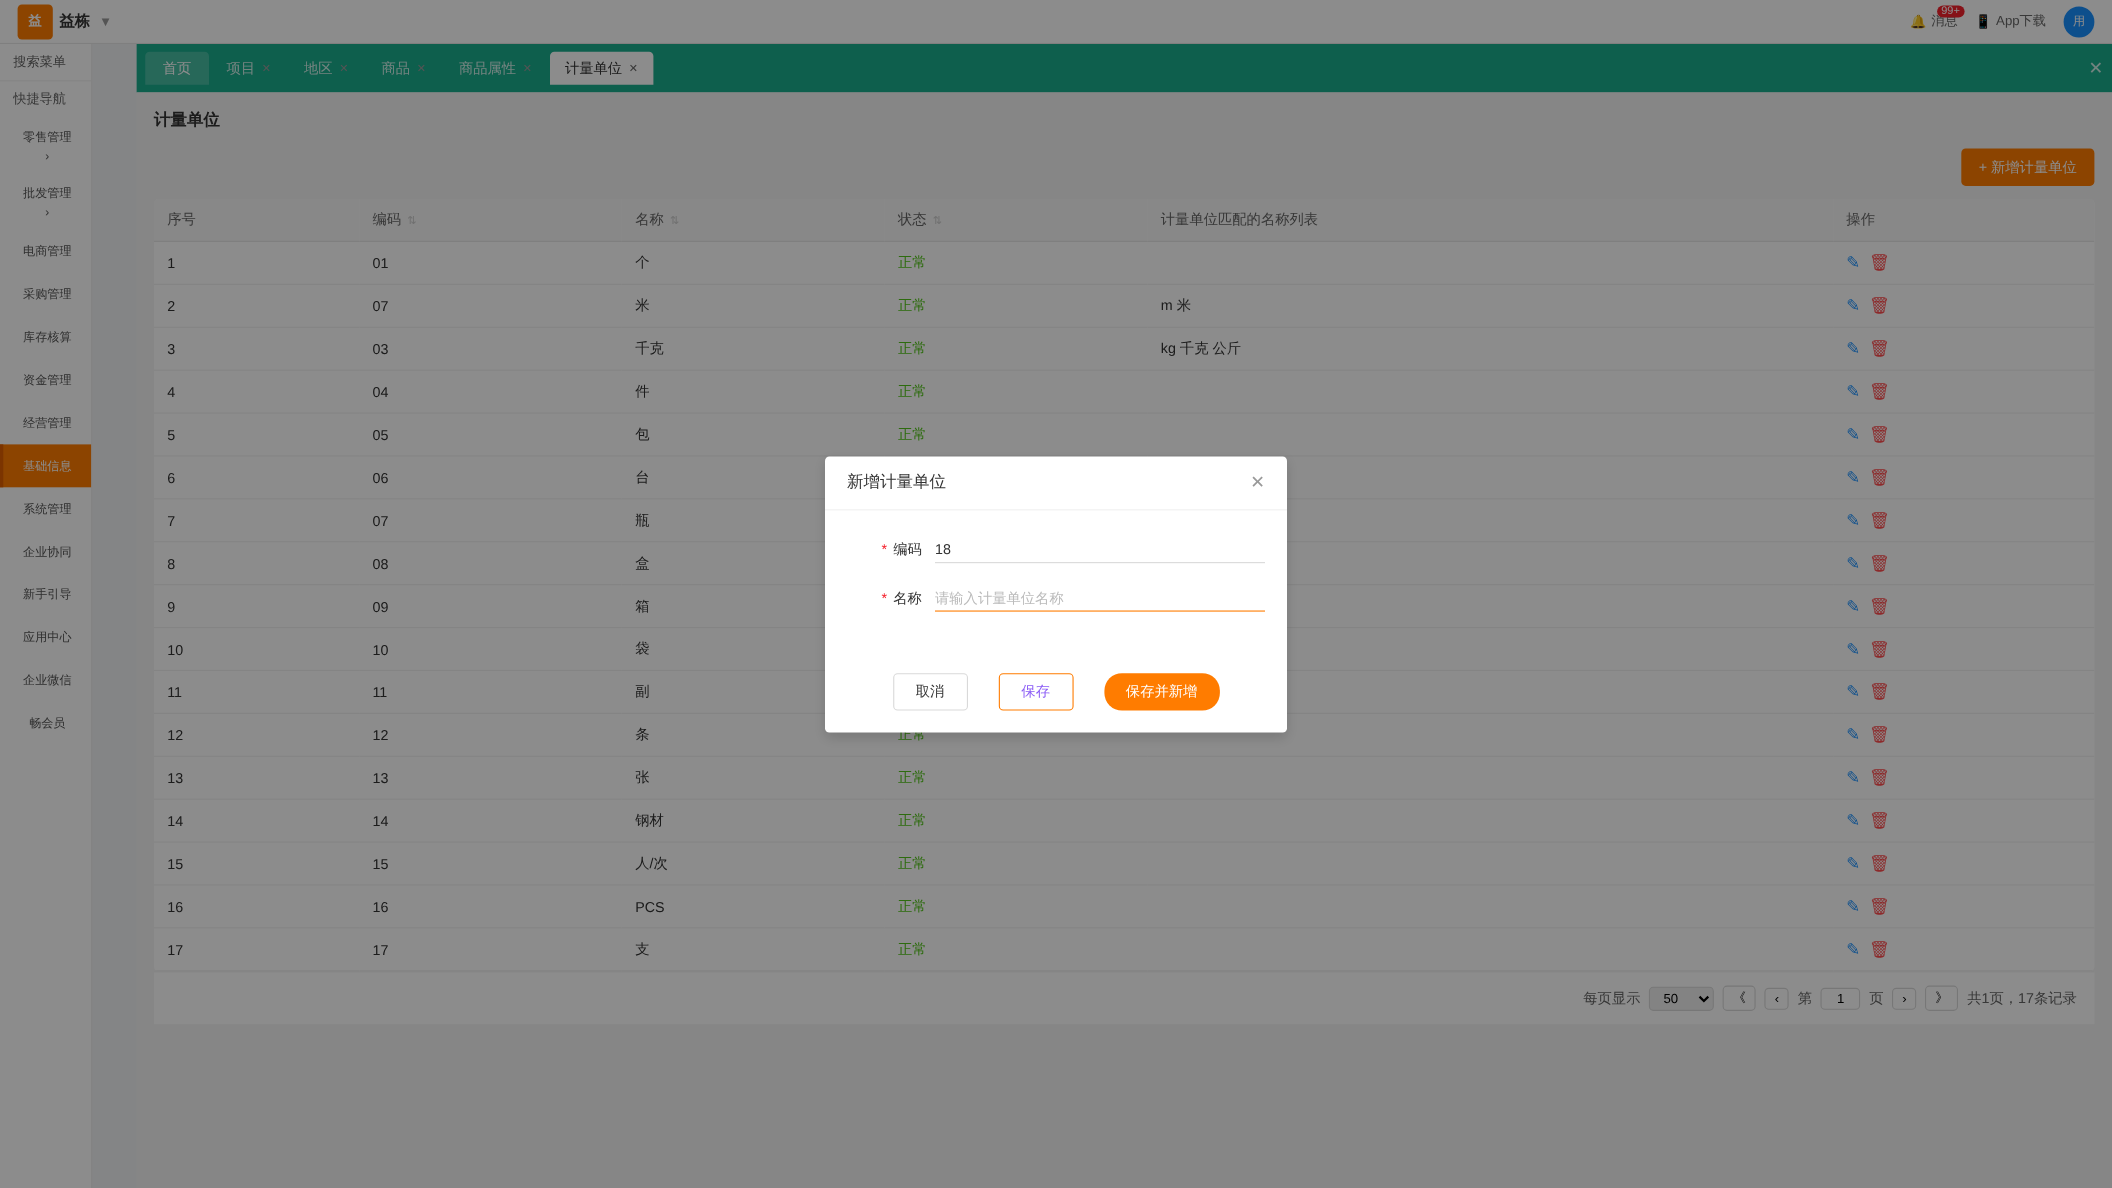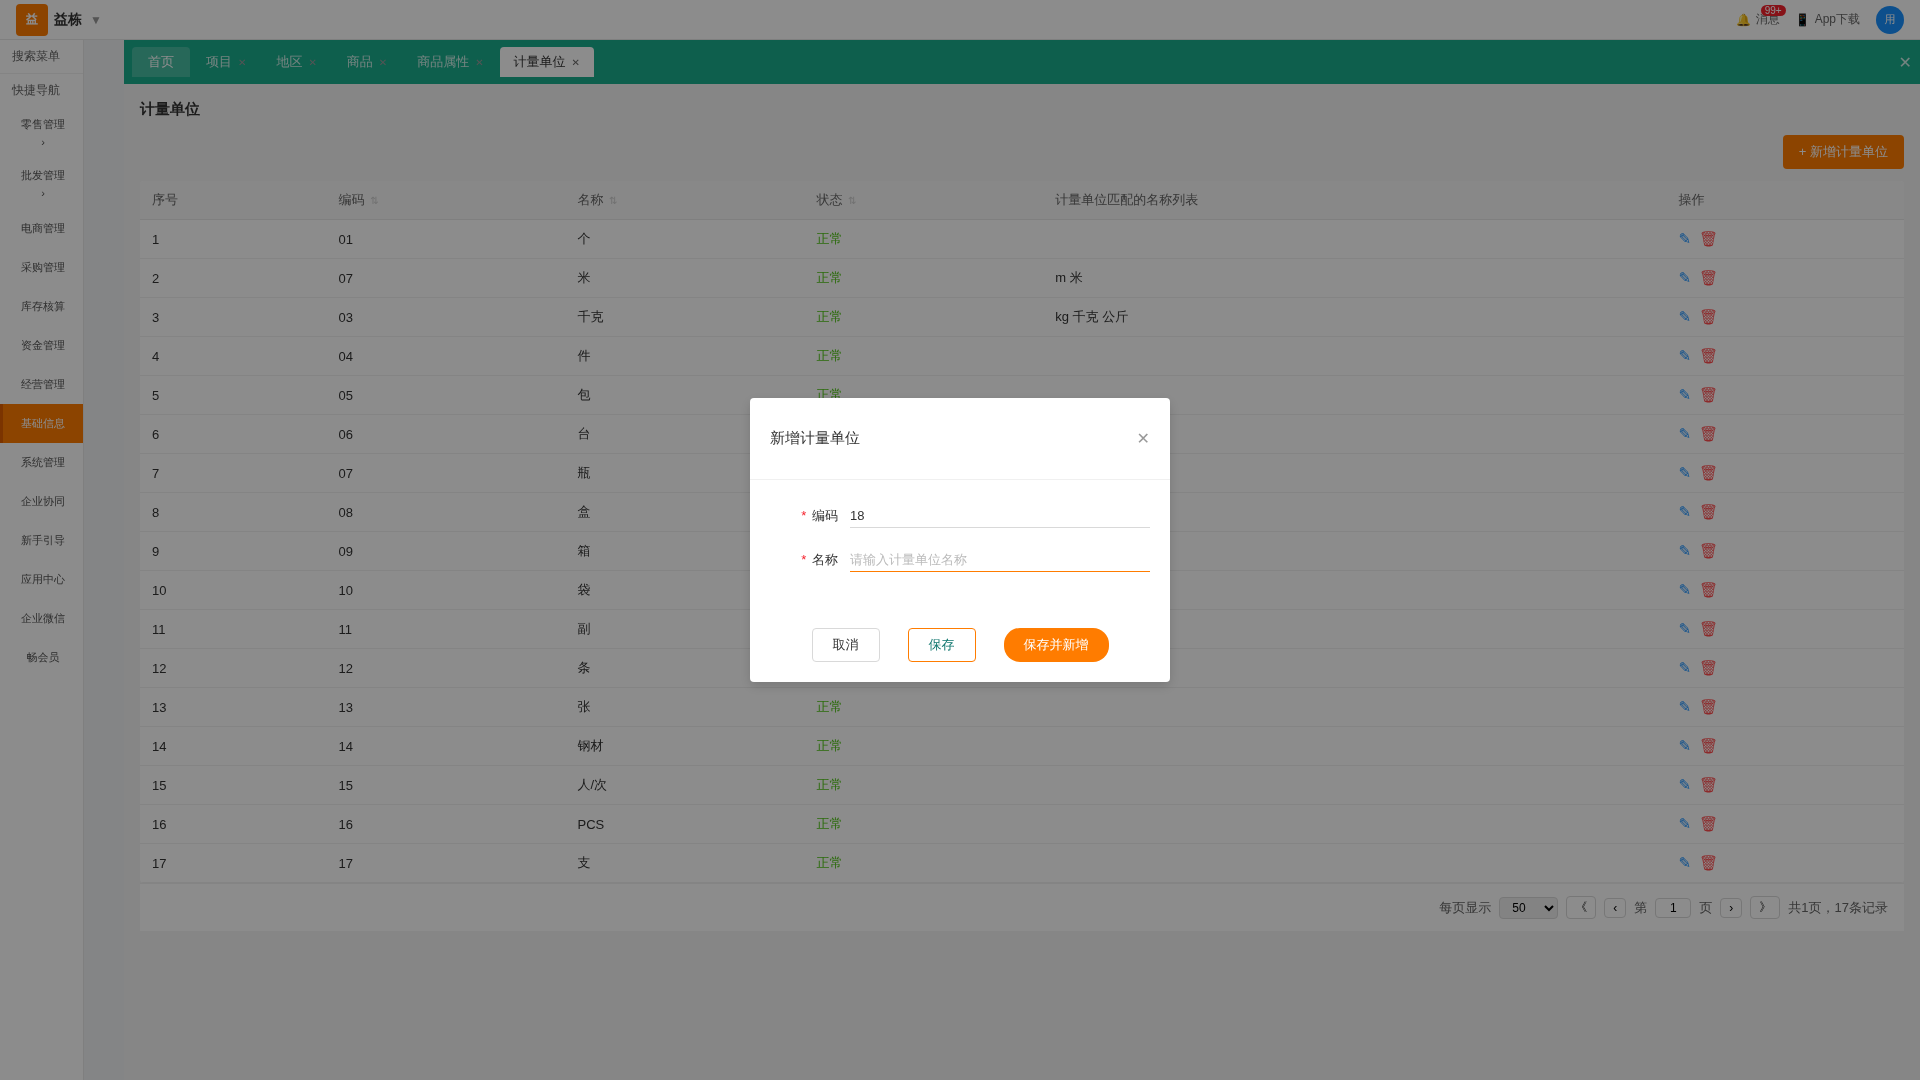--- a/index.html
+++ b/index.html
@@ -62,33 +62,33 @@
     .pagination-bar { display: flex; align-items: center; justify-content: flex-end; padding: 12px 16px; gap: 8px; font-size: 13px; color: #666; background: #fff; border-top: 1px solid #f0f0f0; }
     .page-size-select { border: 1px solid #d9d9d9; border-radius: 4px; padding: 2px 8px; font-size: 12px; }
     .page-btn { border: 1px solid #d9d9d9; background: #fff; padding: 2px 8px; border-radius: 4px; cursor: pointer; font-size: 12px; }
     .page-input { border: 1px solid #d9d9d9; border-radius: 4px; padding: 2px 6px; width: 36px; text-align: center; font-size: 12px; }
 
     
     .overlay { position: fixed; top: 0; left: 0; width: 100%; height: 100%; background: rgba(0,0,0,0.45); z-index: 100; display: flex; align-items: center; justify-content: center; }
 
     
     .modal { background: #fff; border-radius: 4px; width: 420px; box-shadow: 0 4px 12px rgba(0,0,0,0.15); }
-    .modal-header { display: flex; align-items: center; justify-content: space-between; padding: 31px 20px; border-bottom: 1px solid #f0f0f0; }
+    .modal-header { display: flex; align-items: center; justify-content: space-between; padding: 14px 20px; border-bottom: 1px solid #f0f0f0; }
     .modal-title { font-size: 15px; font-weight: 500; color: #333; }
     .modal-close { cursor: pointer; font-size: 16px; color: #999; border: none; background: none; }
     .modal-body { padding: 24px 20px; }
     .form-item { display: flex; align-items: center; margin-bottom: 20px; }
     .form-label { width: 80px; text-align: right; padding-right: 12px; color: #333; font-size: 13px; flex-shrink: 0; }
     .form-label .required { color: #f5222d; margin-right: 2px; }
     .form-input { flex: 1; border: none; border-bottom: 1px solid #d9d9d9; padding: 4px 0; font-size: 13px; outline: none; color: #333; }
     .form-input.active-input { border-bottom-color: #ff7c00; }
     .form-input::placeholder { color: #bbb; }
     .modal-footer { display: flex; justify-content: center; padding: 12px 20px 20px; gap: 28px; }
     .btn-cancel { border: 1px solid #d9d9d9; background: #fff; color: #333; padding: 7px 20px; border-radius: 4px; cursor: pointer; font-size: 13px; }
-    .btn-save { background: #fff; border: 1px solid #ff7c00; color: #0f766e; padding: 7px 20px; border-radius: 4px; cursor: pointer; font-size: 13px; }
+    .btn-save { background: #fff; border: 1px solid #ff7c00; color: #8b5cf6; padding: 7px 20px; border-radius: 4px; cursor: pointer; font-size: 13px; }
     .btn-save-new { background: #ff7c00; border: none; color: #fff; padding: 7px 20px; border-radius: 16px; cursor: pointer; font-size: 13px; }
 
     .search-menu { padding: 8px 12px; font-size: 12px; color: #666; cursor: pointer; border-bottom: 1px solid #f0f0f0; }
     .nav-shortcuts { padding: 8px 12px; font-size: 12px; color: #666; display: flex; align-items: center; justify-content: space-between; }
   </style>
 </head>
 <body>
 
 <div class="top-bar">
   <div class="top-bar-left">

